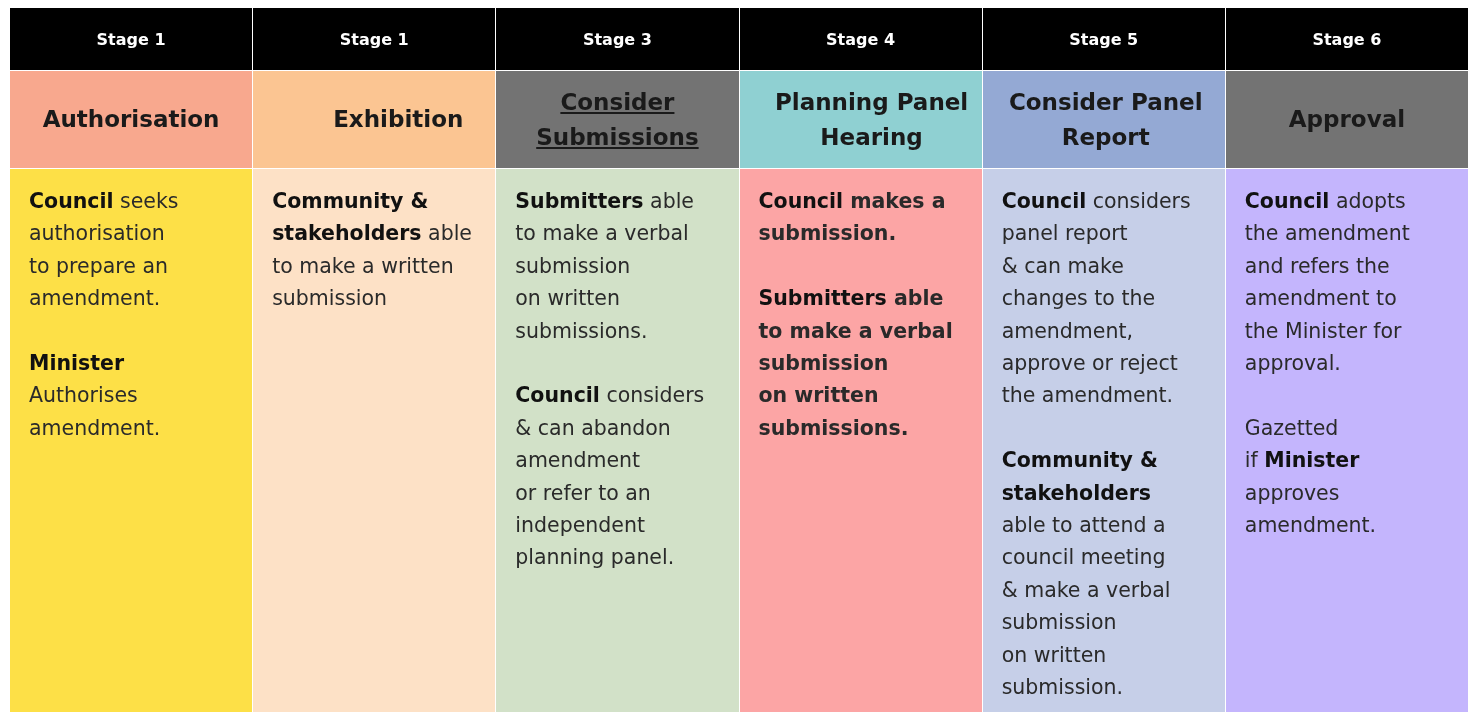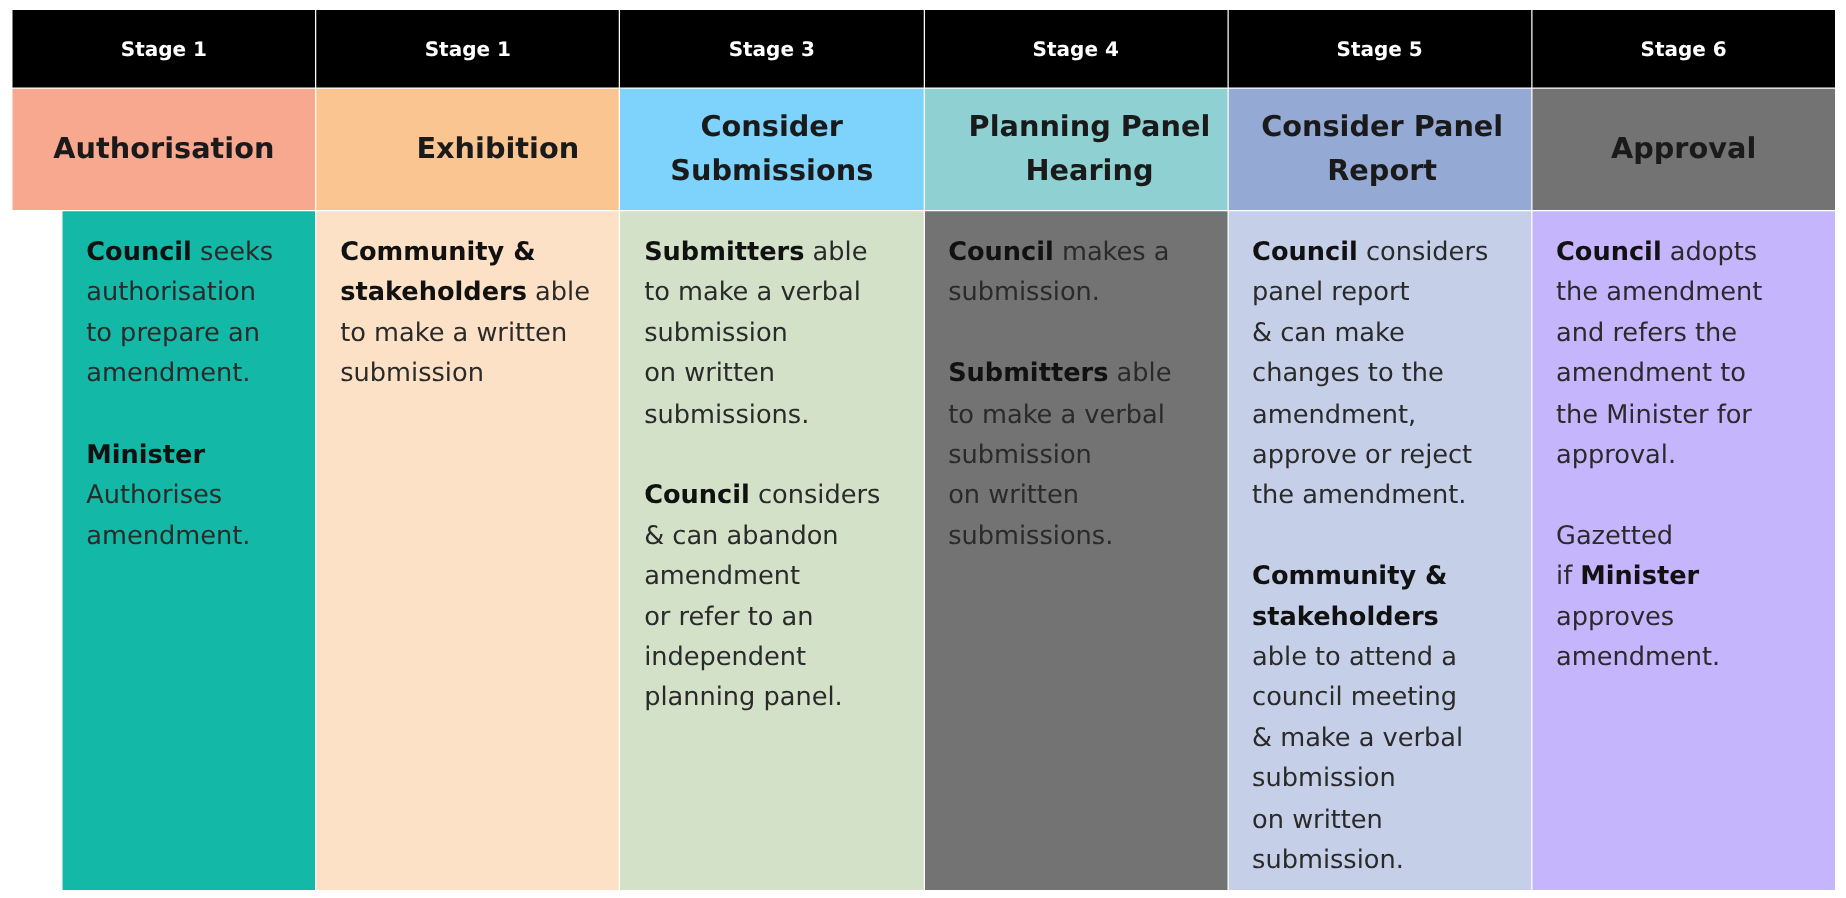--- a/index.html
+++ b/index.html
@@ -25,36 +25,36 @@
     <div class="stage" style="grid-area: 1 / 3;">Stage 3</div>
     <div class="stage" style="grid-area: 1 / 4;">Stage 4</div>
     <div class="stage" style="grid-area: 1 / 5;">Stage 5</div>
     <div class="stage" style="grid-area: 1 / 6;">Stage 6</div>
     <div class="title" style="grid-area: 2 / 1; background: rgb(248, 168, 142);">
       <span style="white-space: pre-line;">Authorisation</span>
     </div>
     <div class="title" style="grid-area: 2 / 2; background: rgb(251, 197, 146);">
       <span style="white-space: pre-line; margin-left: 48px;">Exhibition</span>
     </div>
-    <div class="title" style="grid-area: 2 / 3; background: #7dd3fc;">
+    <div class="title" style="grid-area: 2 / 3; background: #737373; text-decoration: underline;">
       <span style="white-space: pre-line;">Consider
 Submissions</span>
     </div>
     <div class="title" style="grid-area: 2 / 4; background: rgb(143, 208, 210); padding-left: 30px;">
       <span style="white-space: pre-line;">Planning Panel
 Hearing</span>
     </div>
     <div class="title" style="grid-area: 2 / 5; background: rgb(148, 169, 212); padding-left: 12px;">
       <span style="white-space: pre-line;">Consider Panel
 Report</span>
     </div>
     <div class="title" style="grid-area: 2 / 6; background: #737373;">
       <span style="white-space: pre-line;">Approval</span>
     </div>
-    <div class="body" style="grid-area: 3 / 1; background: #14b8a6; margin-left: 40px;">
+    <div class="body" style="grid-area: 3 / 1; background: #fde047;">
       <p><b>Council</b><span> seeks
 authorisation
 to prepare an
 amendment.</span></p>
       <p><b>Minister</b><span>
 Authorises
 amendment.</span></p>
     </div>
     <div class="body" style="grid-area: 3 / 2; background: rgb(253, 225, 198);">
       <p><b>Community &amp;
@@ -68,21 +68,21 @@
 submission
 on written
 submissions.</span></p>
       <p><b>Council</b><span> considers
 &amp; can abandon
 amendment
 or refer to an
 independent
 planning panel.</span></p>
     </div>
-    <div class="body" style="grid-area: 3 / 4; background: #737373;">
+    <div class="body" style="grid-area: 3 / 4; background: #fca5a5; font-weight: bold;">
       <p><b>Council</b><span> makes a
 submission.</span></p>
       <p><b>Submitters</b><span> able
 to make a verbal
 submission
 on written
 submissions.</span></p>
     </div>
     <div class="body" style="grid-area: 3 / 5; background: rgb(198, 207, 232);">
       <p><b>Council</b><span> considers

